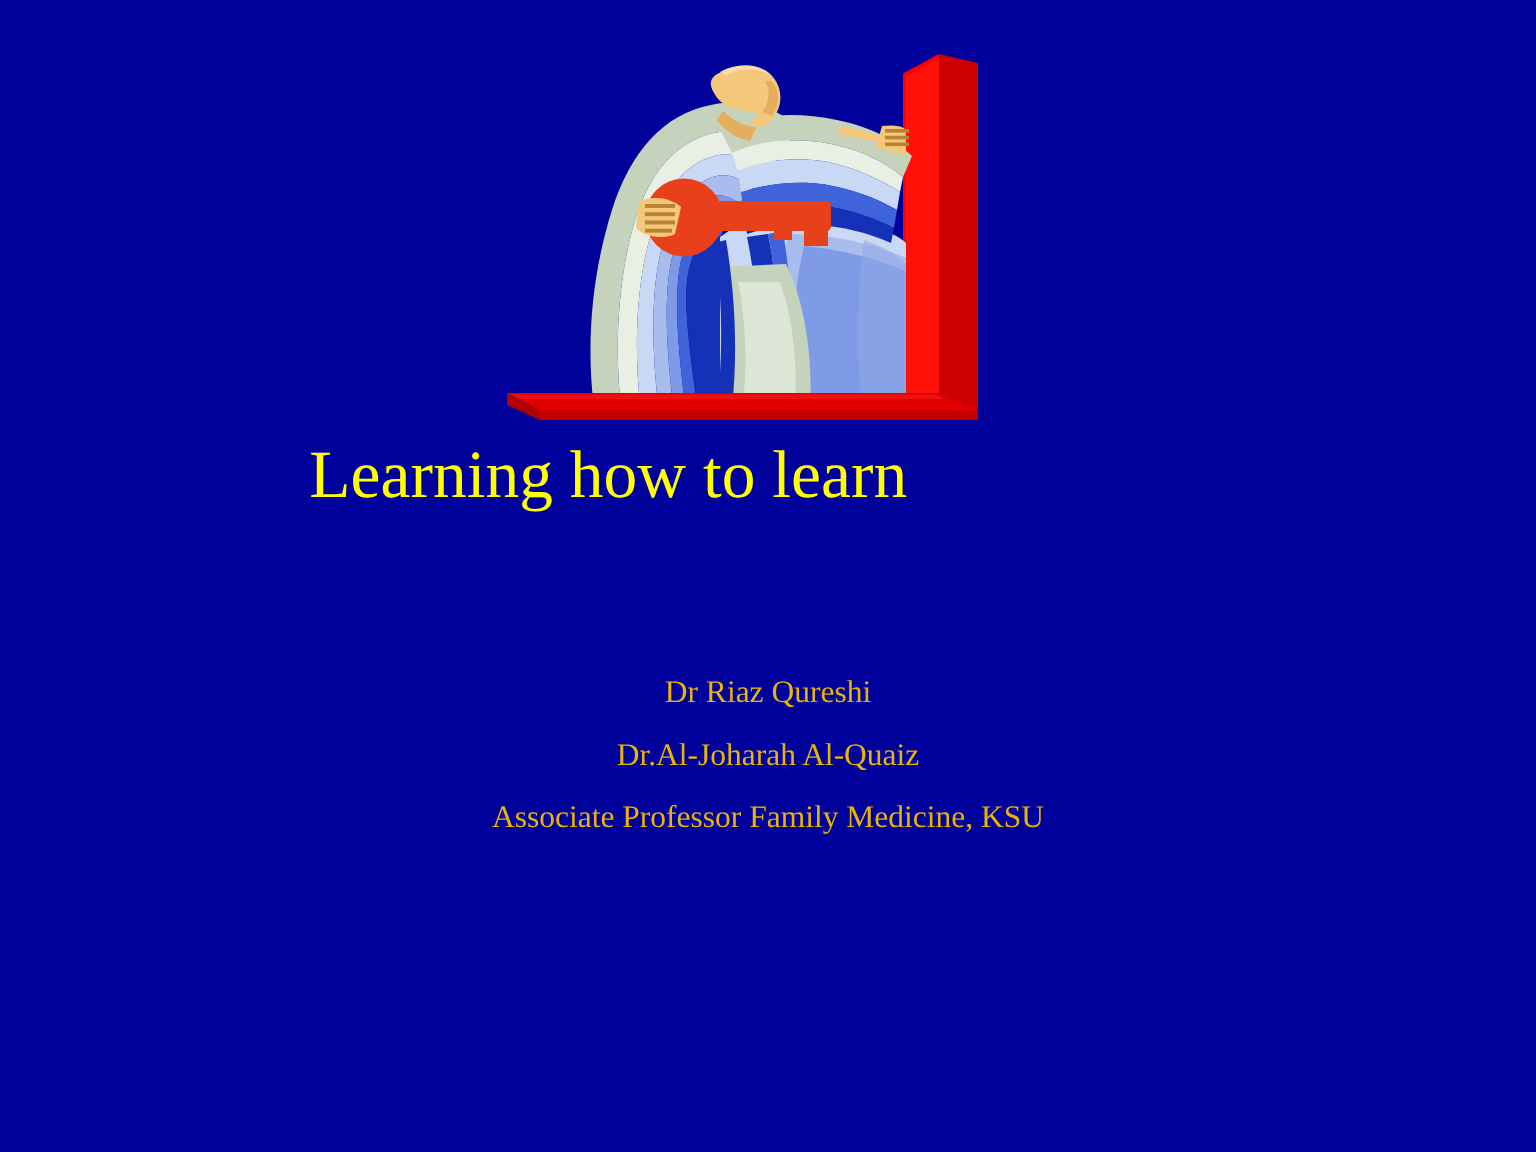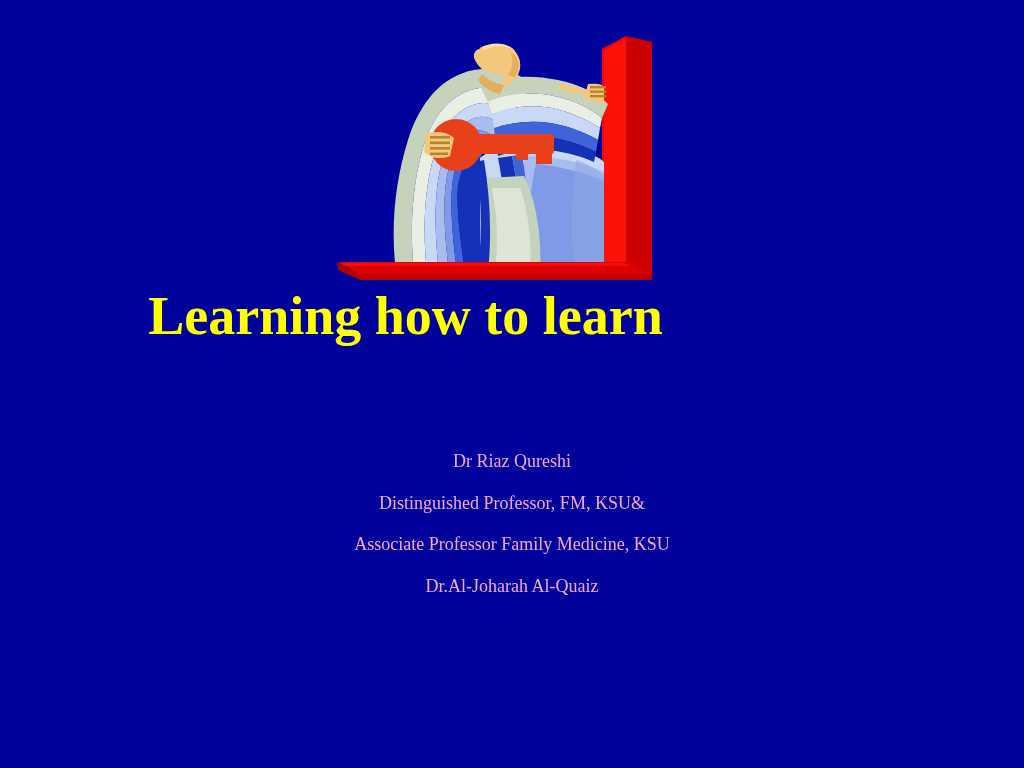--- a/index.html
+++ b/index.html
@@ -36,38 +36,38 @@
 
   
   #title {
     position: absolute;
     left: 0;
     top: 285px;
     width: 811px;
     text-align: center;
     color: #FFFF00;
     font-family: "Liberation Serif", "DejaVu Serif", serif;
-    font-weight: bold;
-    font-size: 54px;
+    font-weight: normal;
+    font-size: 45px;
     line-height: 62px;
     letter-spacing: 0px;
     white-space: nowrap;
   }
 
   
   #body-block {
     position: absolute;
     left: 0;
     top: 441px;
     width: 1024px;
     text-align: center;
-    color: #f9a8d4;
+    color: #eab308;
     font-family: "Liberation Serif", "DejaVu Serif", serif;
     font-weight: normal;
-    font-size: 18px;
+    font-size: 21px;
     line-height: 41.5px;
   }
   #body-block .line {
     display: block;
     white-space: pre;
   }
 </style>
 </head>
 <body>
 
@@ -198,18 +198,17 @@
 
         <polygon points="10,235 294,235 300,238 16,238" fill="#FF2020" opacity="0.5"></polygon>
       </g>
     </svg>
   </div>
 
   <div id="title">Learning how to learn</div>
 
   <div id="body-block">
     <span class="line">Dr Riaz Qureshi</span>
-    <span class="line">Distinguished Professor, FM, KSU&amp;</span>
+    <span class="line">Dr.Al-Joharah Al-Quaiz</span>
     <span class="line">Associate Professor Family Medicine, KSU</span>
-    <span class="line">Dr.Al-Joharah Al-Quaiz</span>
   </div>
 
 </div>
 
 </body></html>

